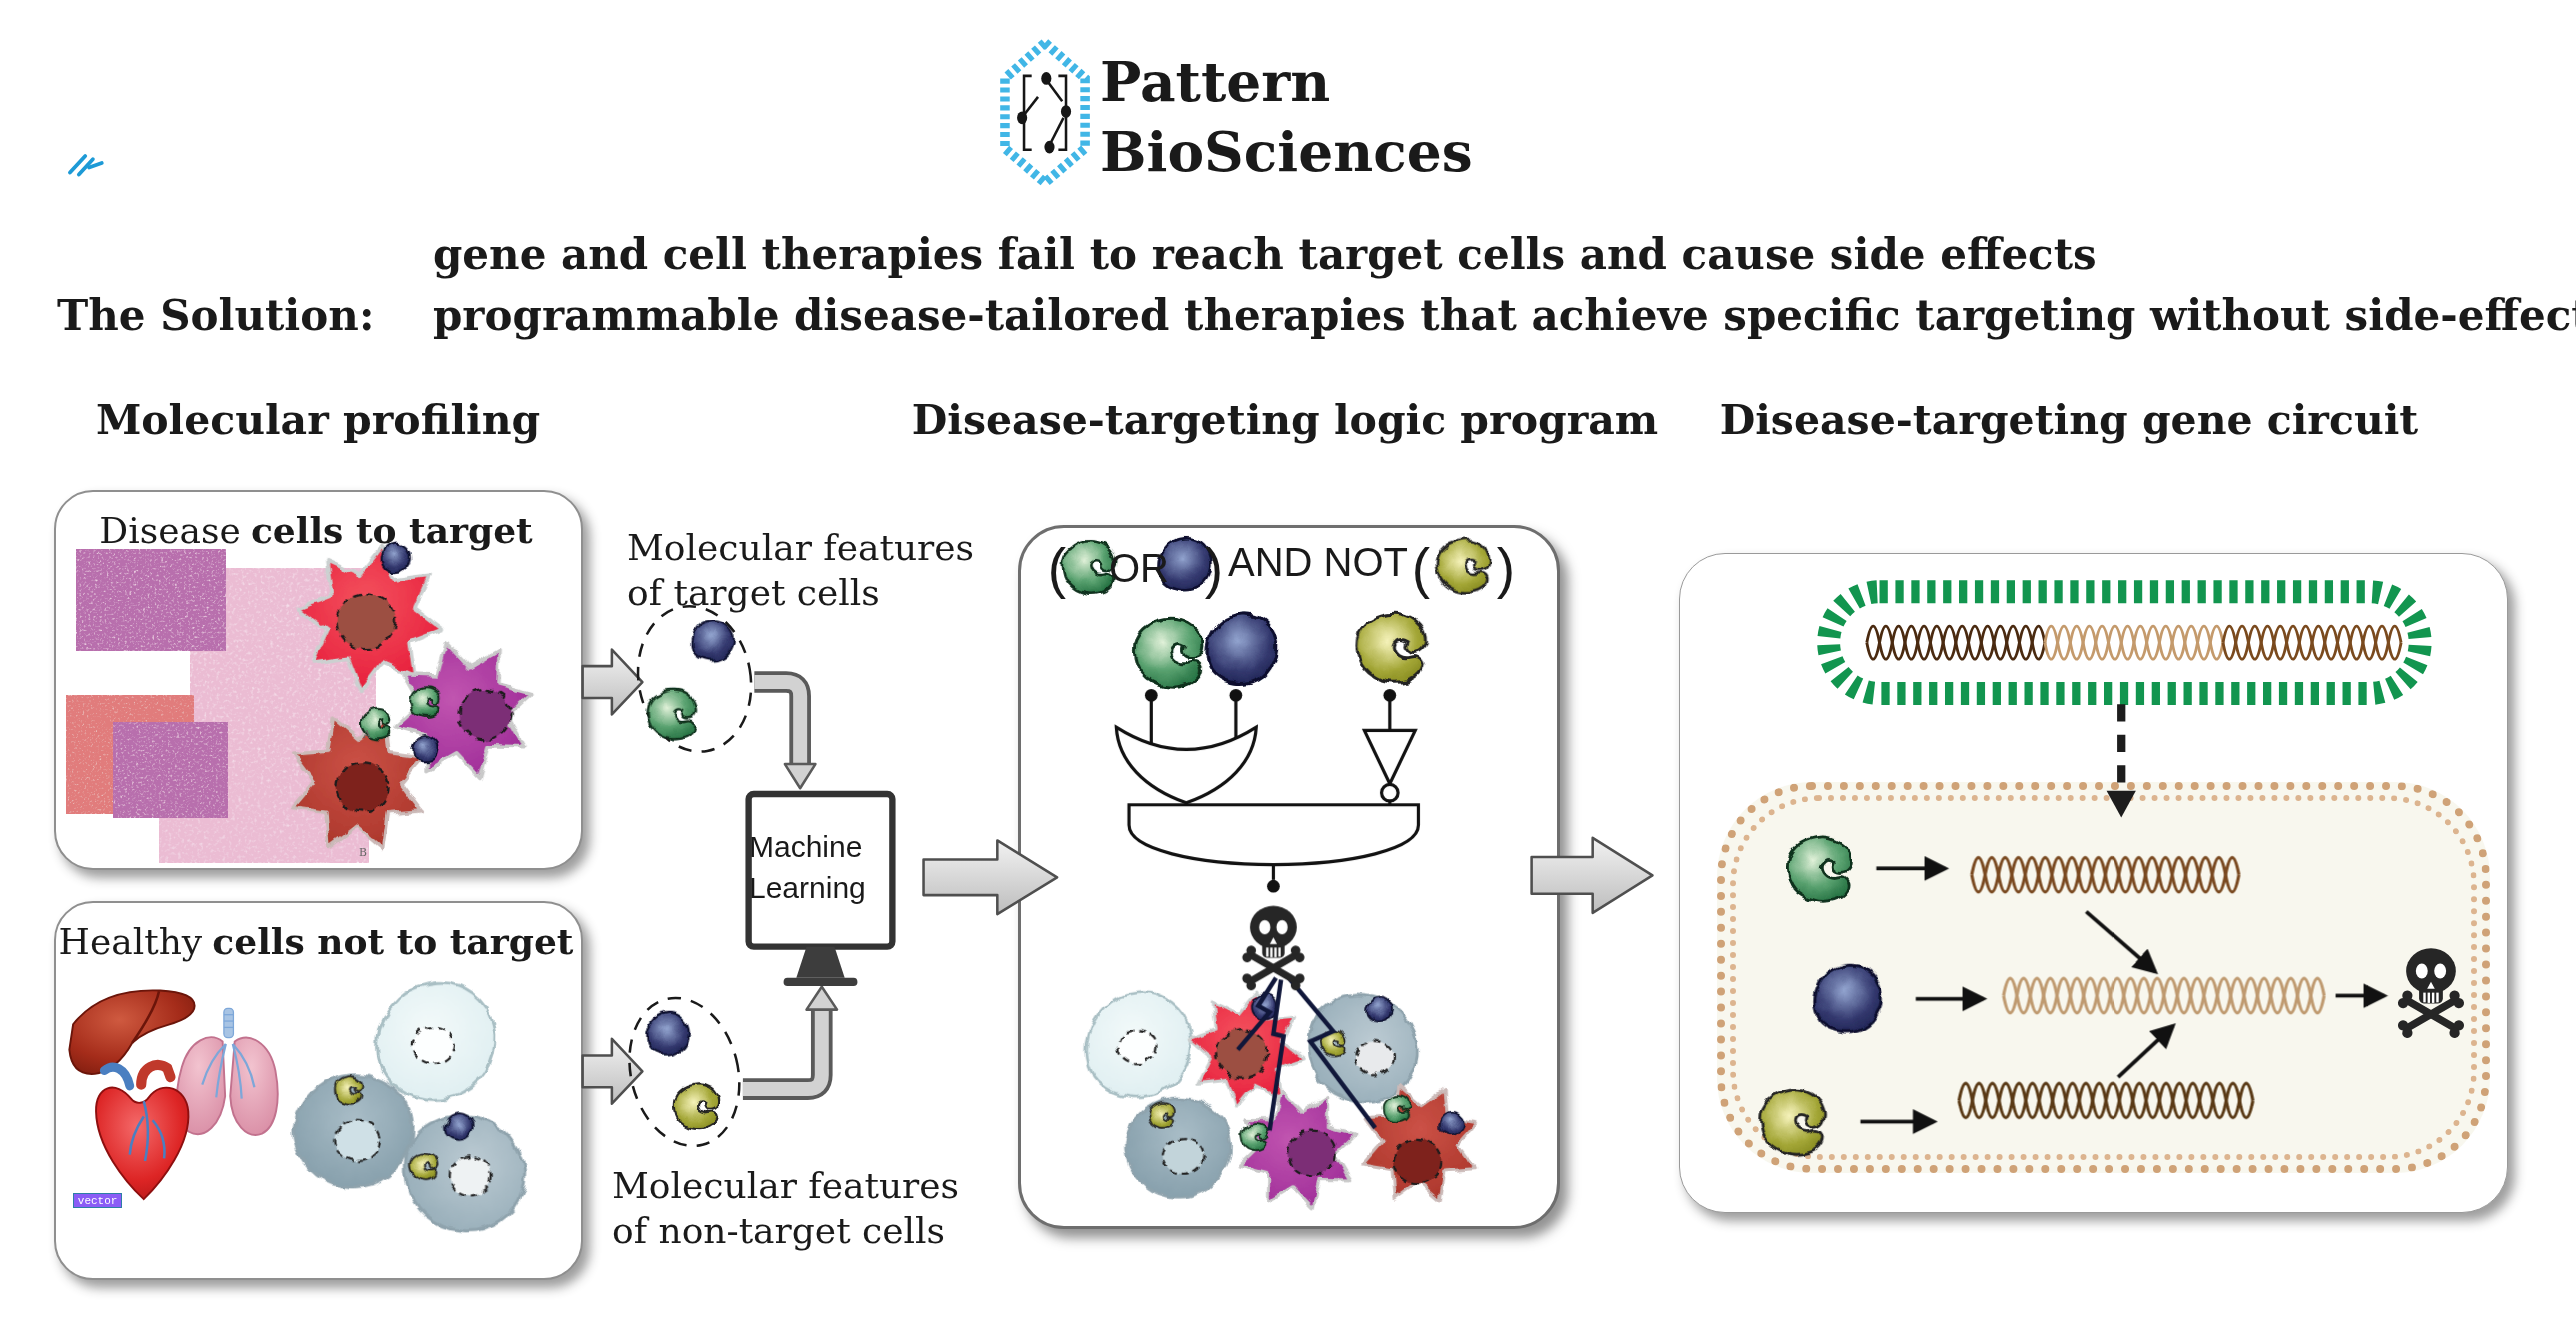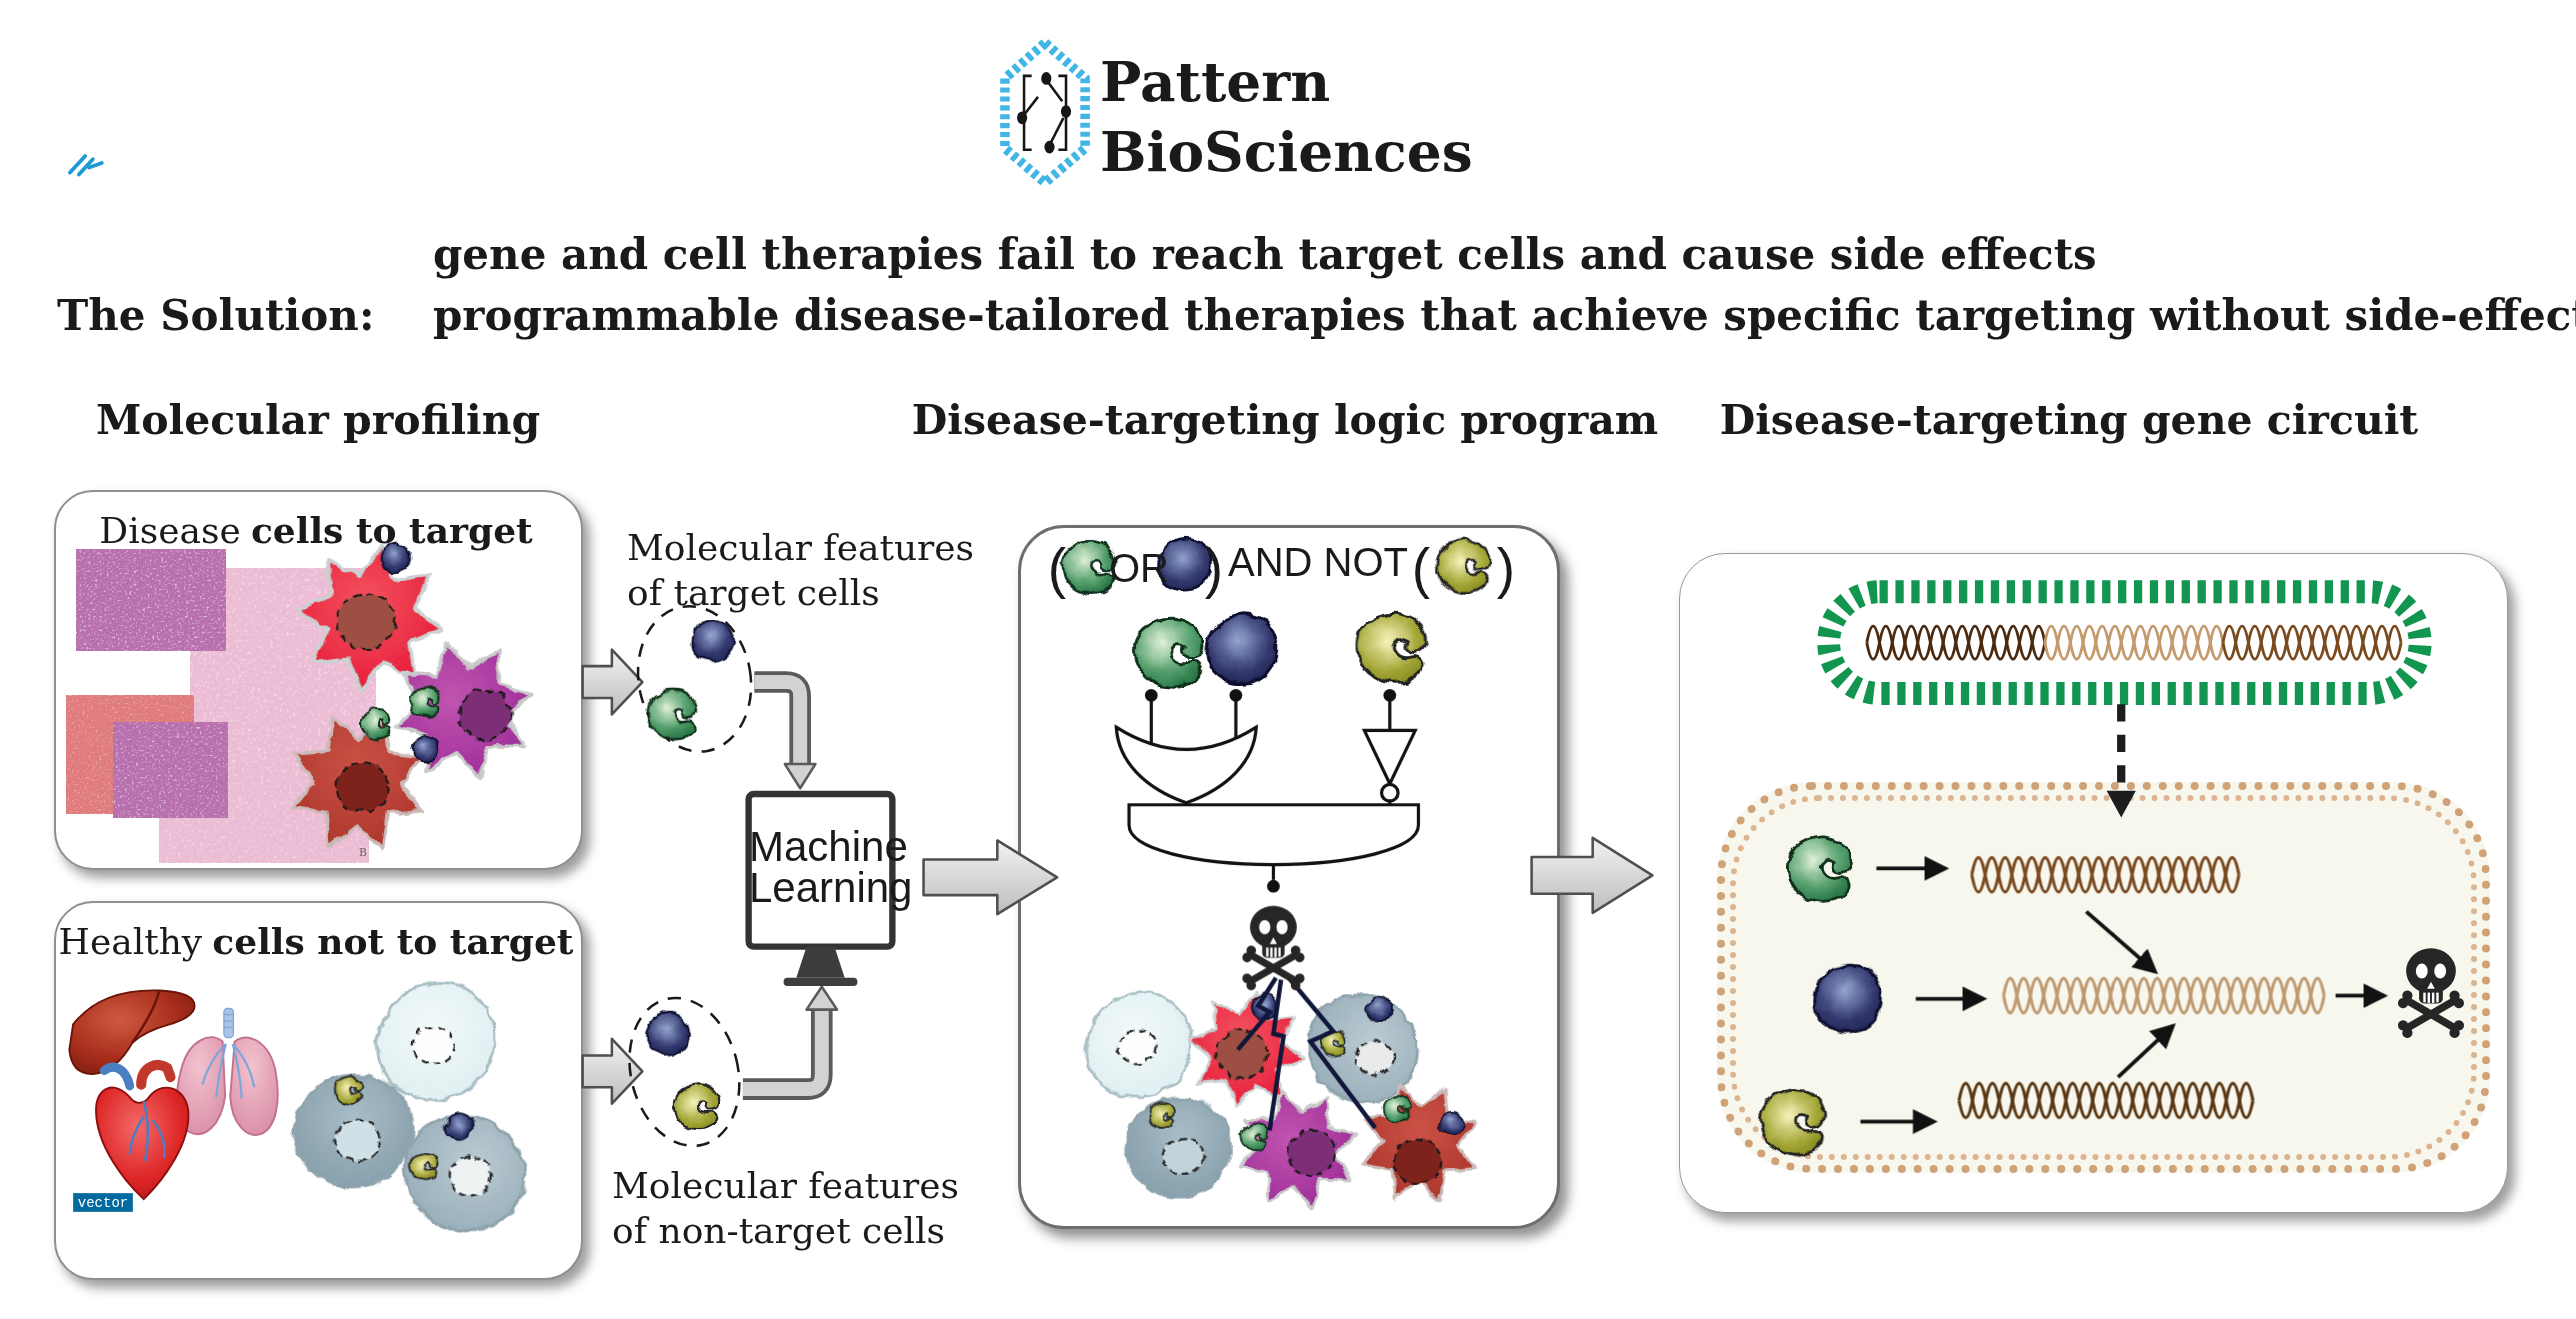--- a/index.html
+++ b/index.html
@@ -17,22 +17,22 @@
   .hdr{font-size:41px;font-weight:700;}
   .ptitle{font-size:36px;}
   .ptitle .b{font-weight:700;}
   .feat{font-size:36px;line-height:45px;}
   .fx{font-family:"Liberation Sans", sans-serif;line-height:76px;}
   .fxw{font-size:40px;}
   .fxp{font-size:55px;font-weight:300;}
   .membrane{position:absolute;z-index:2;background:#f8f7ee;border:8.3px dotted #cfa277;border-radius:95px;}
   .membrane-in{position:absolute;left:5.1px;top:5.1px;right:5.1px;bottom:5.1px;border:6.4px dotted #ddb留8c;
                border:6.4px dotted #dcb48f;border-radius:89px;background:#f8f7ee;}
-  .wm{position:absolute;z-index:10;background:#0369a1;color:#fff;font-family:"Liberation Mono",monospace;
-      font-size:14px;padding:0.6px 3.8px;border:0.6px solid #2d7ea6;}
+  .wm{position:absolute;z-index:10;background:#8b5cf6;color:#fff;font-family:"Liberation Mono",monospace;
+      font-size:11px;padding:0.6px 3.8px;border:0.6px solid #2d7ea6;}
   .histlabel{position:absolute;z-index:10;font-size:10.8px;color:#666;}
 </style>
 </head>
 <body>
 
 <div id="app">
 
   <div class="panel" style="left:54px;top:474px;width:525px;height:376px;"></div>
   <div class="panel" style="left:54px;top:885px;width:525px;height:375px;"></div>
   <div class="panel panel-heavy" style="left:1018px;top:509px;width:536px;height:698px;border-radius:46px;"></div>
@@ -448,21 +448,21 @@
 
   <div class="txt serif feat" style="left:627px;top:509px;">
     <div>Molecular features</div>
     <div>of target cells</div>
   </div>
   <div class="txt serif feat" style="left:612px;top:1147px;">
     <div>Molecular features</div>
     <div>of non-target cells</div>
   </div>
 
-  <div class="txt sans" style="left:749px;top:810px;width:144px;text-align:right;font-size:42px;line-height:41px;white-space:normal;">
+  <div class="txt sans" style="left:749px;top:810px;width:144px;text-align:left;font-size:30px;line-height:41px;white-space:normal;">
     <div>Machine</div>
     <div>Learning</div>
   </div>
 
   <div class="txt fx fxp ctr" style="left:1057px;top:514px;">(</div>
   <div class="txt fx fxw ctr" style="left:1139px;top:514px;">OR</div>
   <div class="txt fx fxp ctr" style="left:1214px;top:514px;">)</div>
   <div class="txt fx fxw ctr" style="left:1318px;top:508px;">AND NOT</div>
   <div class="txt fx fxp ctr" style="left:1421px;top:514px;">(</div>
   <div class="txt fx fxp ctr" style="left:1506px;top:514px;">)</div>

